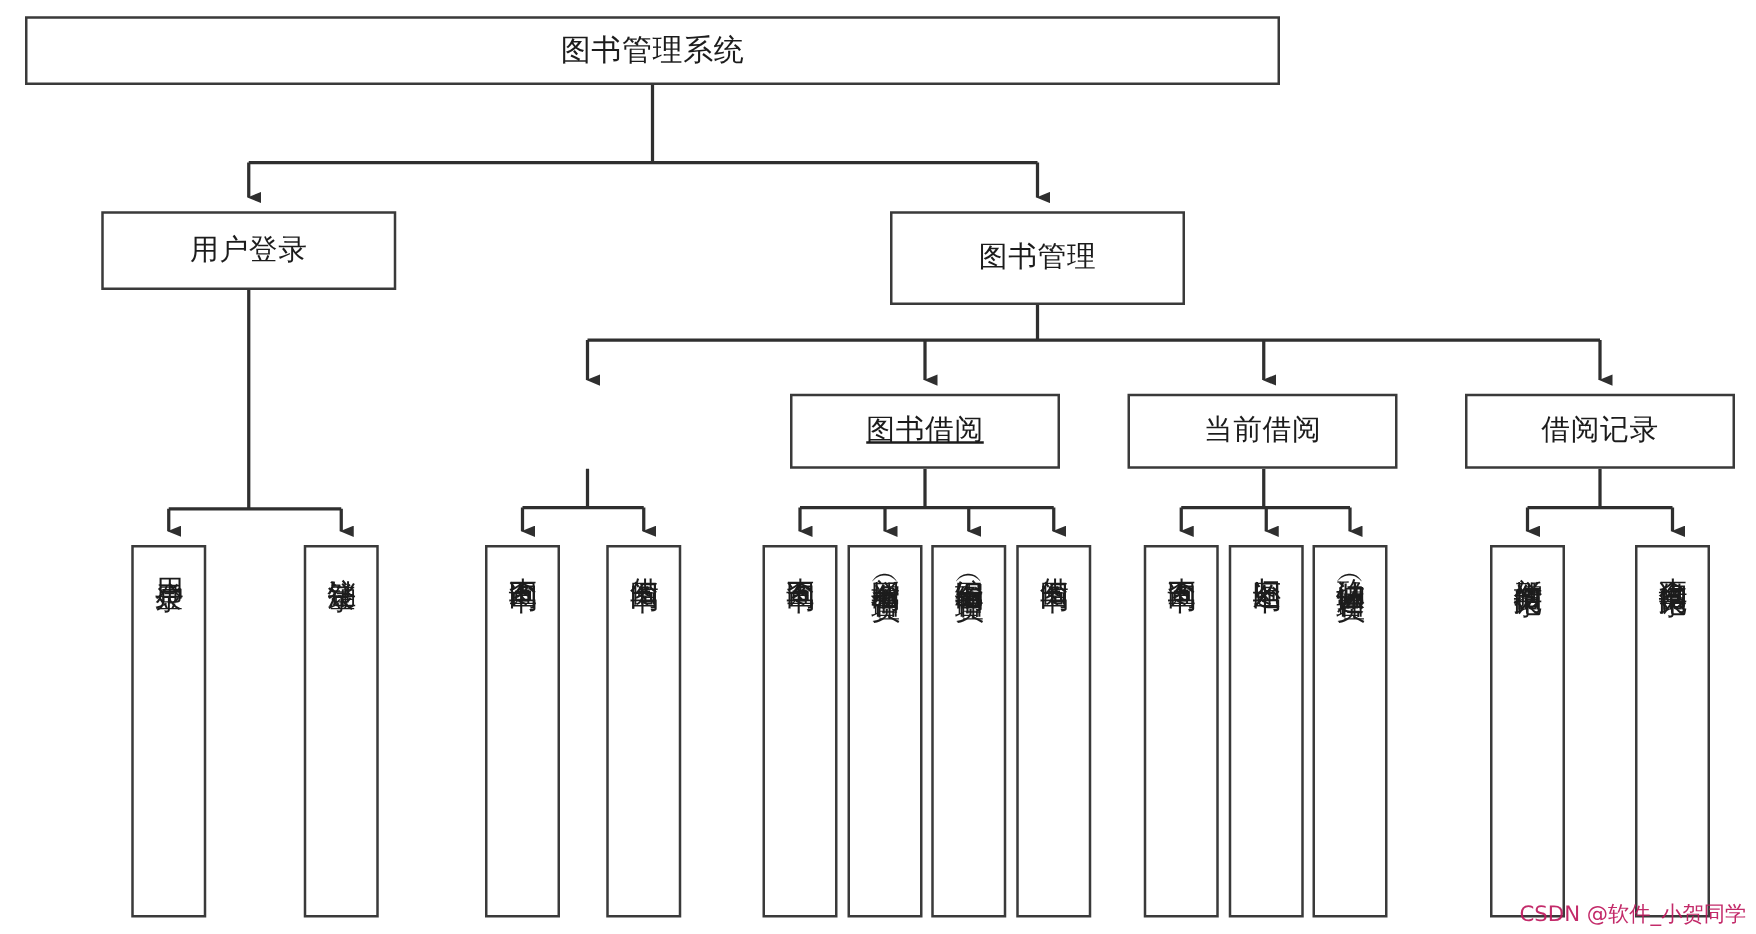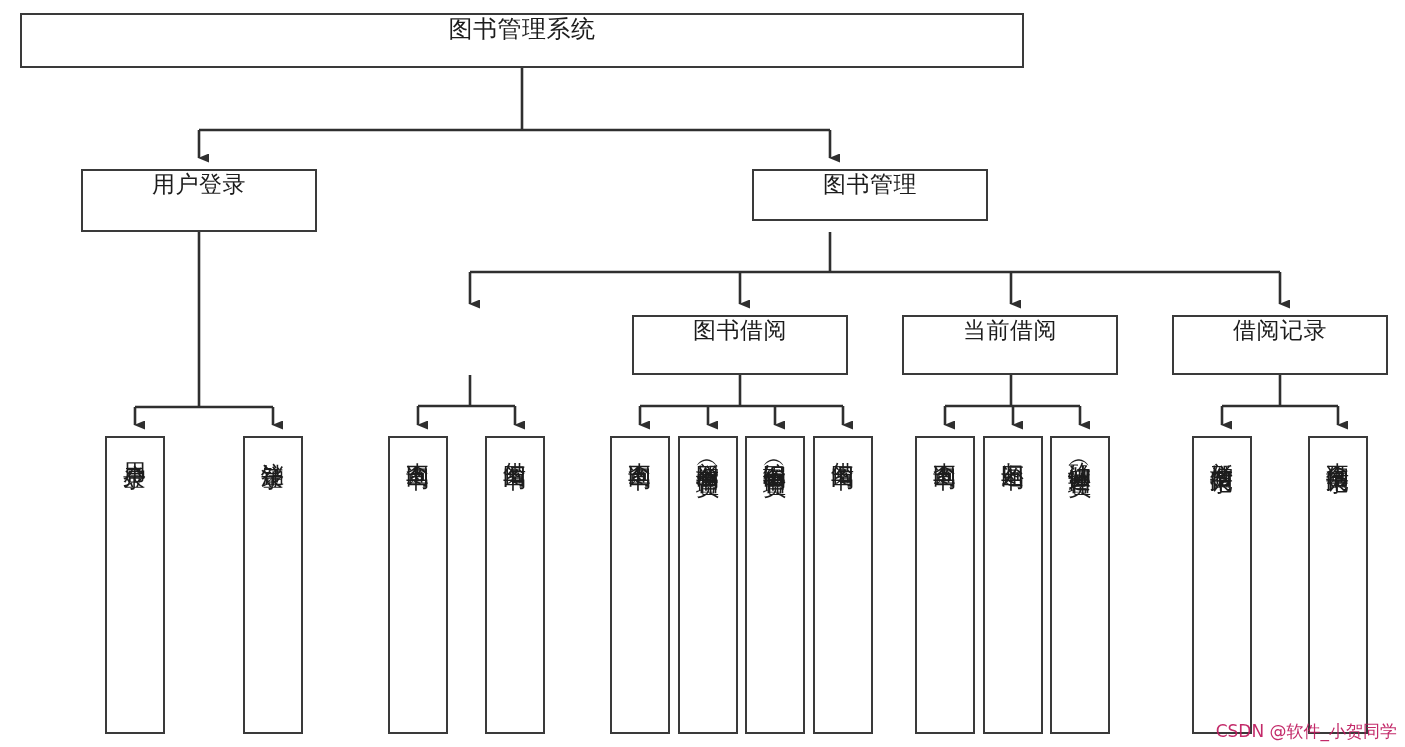--- a/index.html
+++ b/index.html
@@ -24,21 +24,21 @@
     top: 0;
     width: 1405px;
     height: 747px;
   }
   .node {
     position: absolute;
     box-sizing: border-box;
     background: #ffffff;
     border: 2px solid #3a3a3a;
     display: flex;
-    align-items: flex-start;
+    align-items: center;
     justify-content: center;
     color: #1c1c1c;
     z-index: 2;
   }
   .node-label {
     display: block;
     text-align: center;
     line-height: 1.18;
     letter-spacing: 0.5px;
   }
@@ -127,25 +127,25 @@
     </g>
   </svg>
 
   <div class="node h root" style="left:20px; top:13px; width:1004px; height:55px;">
     <span class="node-label">图书管理系统</span>
   </div>
 
   <div class="node h" style="left:81px; top:169px; width:236px; height:63px;">
     <span class="node-label">用户登录</span>
   </div>
-  <div class="node h" style="left:752px; top:169px; width:236px; height:52px;">
+  <div class="node h" style="left:712px; top:169px; width:236px; height:75px;">
     <span class="node-label">图书管理</span>
   </div>
 
-  <div class="node h" style="left:632px; top:315px; width:216px; height:60px;">
+  <div class="node h" style="left:632px; top:315px; width:216px; height:60px;text-decoration:underline;">
     <span class="node-label">图书借阅</span>
   </div>
   <div class="node h" style="left:902px; top:315px; width:216px; height:60px;">
     <span class="node-label">当前借阅</span>
   </div>
   <div class="node h" style="left:1172px; top:315px; width:216px; height:60px;">
     <span class="node-label">借阅记录</span>
   </div>
 
   <div class="node v" style="left:105px; top:436px; width:60px; height:298px;">

